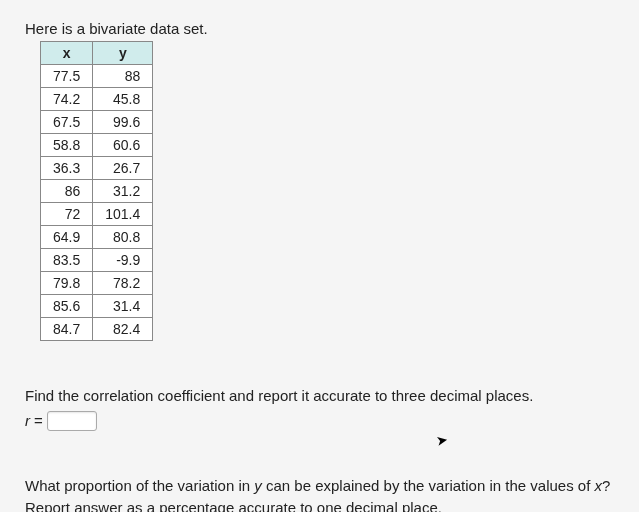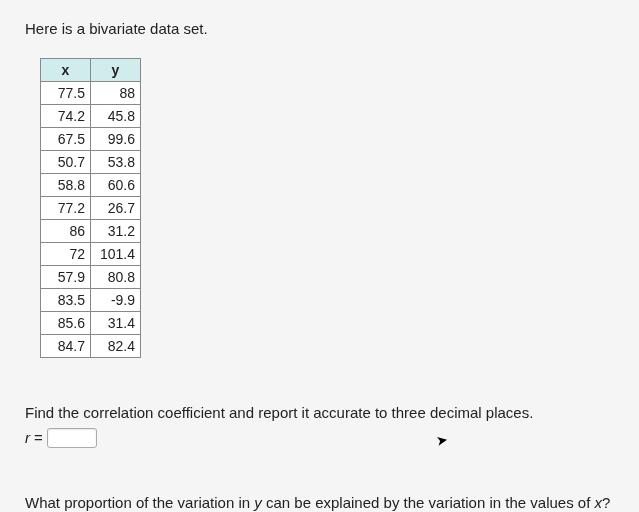--- a/index.html
+++ b/index.html
@@ -8,40 +8,40 @@
       padding: 20px 20px 20px 25px;
       font-family: Arial, Helvetica, sans-serif;
       background: #f5f5f5;
       width: 639px;
       height: 512px;
       color: #222;
       position: relative;
     }
     .intro {
       font-size: 15px;
-      margin-bottom: 21px;
+      margin-bottom: 4px;
     }
     table.data {
       border-collapse: collapse;
       font-size: 14px;
       margin-left: 15px;
       background: #fff;
     }
     table.data th {
       background: #d0ecec;
       border: 1px solid #888;
       padding: 3px 10px;
       font-weight: bold;
       font-style: normal;
       text-align: center;
       width: 50px;
     }
     table.data td {
       border: 1px solid #888;
-      padding: 3px 5px;
+      padding: 3px 12px;
       text-align: right;
       width: 50px;
     }
     .question {
       font-size: 15px;
       margin-top: 44px;
       line-height: 1.45;
     }
     .answer-row {
       font-size: 15px;
@@ -94,46 +94,46 @@
       </tr>
       <tr>
         <td>74.2</td>
         <td>45.8</td>
       </tr>
       <tr>
         <td>67.5</td>
         <td>99.6</td>
       </tr>
       <tr>
-        <td>50.7</td>
-        <td>53.8</td>
-      </tr>
-      <tr>
         <td>58.8</td>
         <td>60.6</td>
       </tr>
       <tr>
-        <td>77.2</td>
+        <td>36.3</td>
         <td>26.7</td>
       </tr>
       <tr>
         <td>86</td>
         <td>31.2</td>
       </tr>
       <tr>
         <td>72</td>
         <td>101.4</td>
       </tr>
       <tr>
-        <td>57.9</td>
+        <td>64.9</td>
         <td>80.8</td>
       </tr>
       <tr>
         <td>83.5</td>
         <td>-9.9</td>
+      </tr>
+      <tr>
+        <td>79.8</td>
+        <td>78.2</td>
       </tr>
       <tr>
         <td>85.6</td>
         <td>31.4</td>
       </tr>
       <tr>
         <td>84.7</td>
         <td>82.4</td>
       </tr>
     </tbody>

